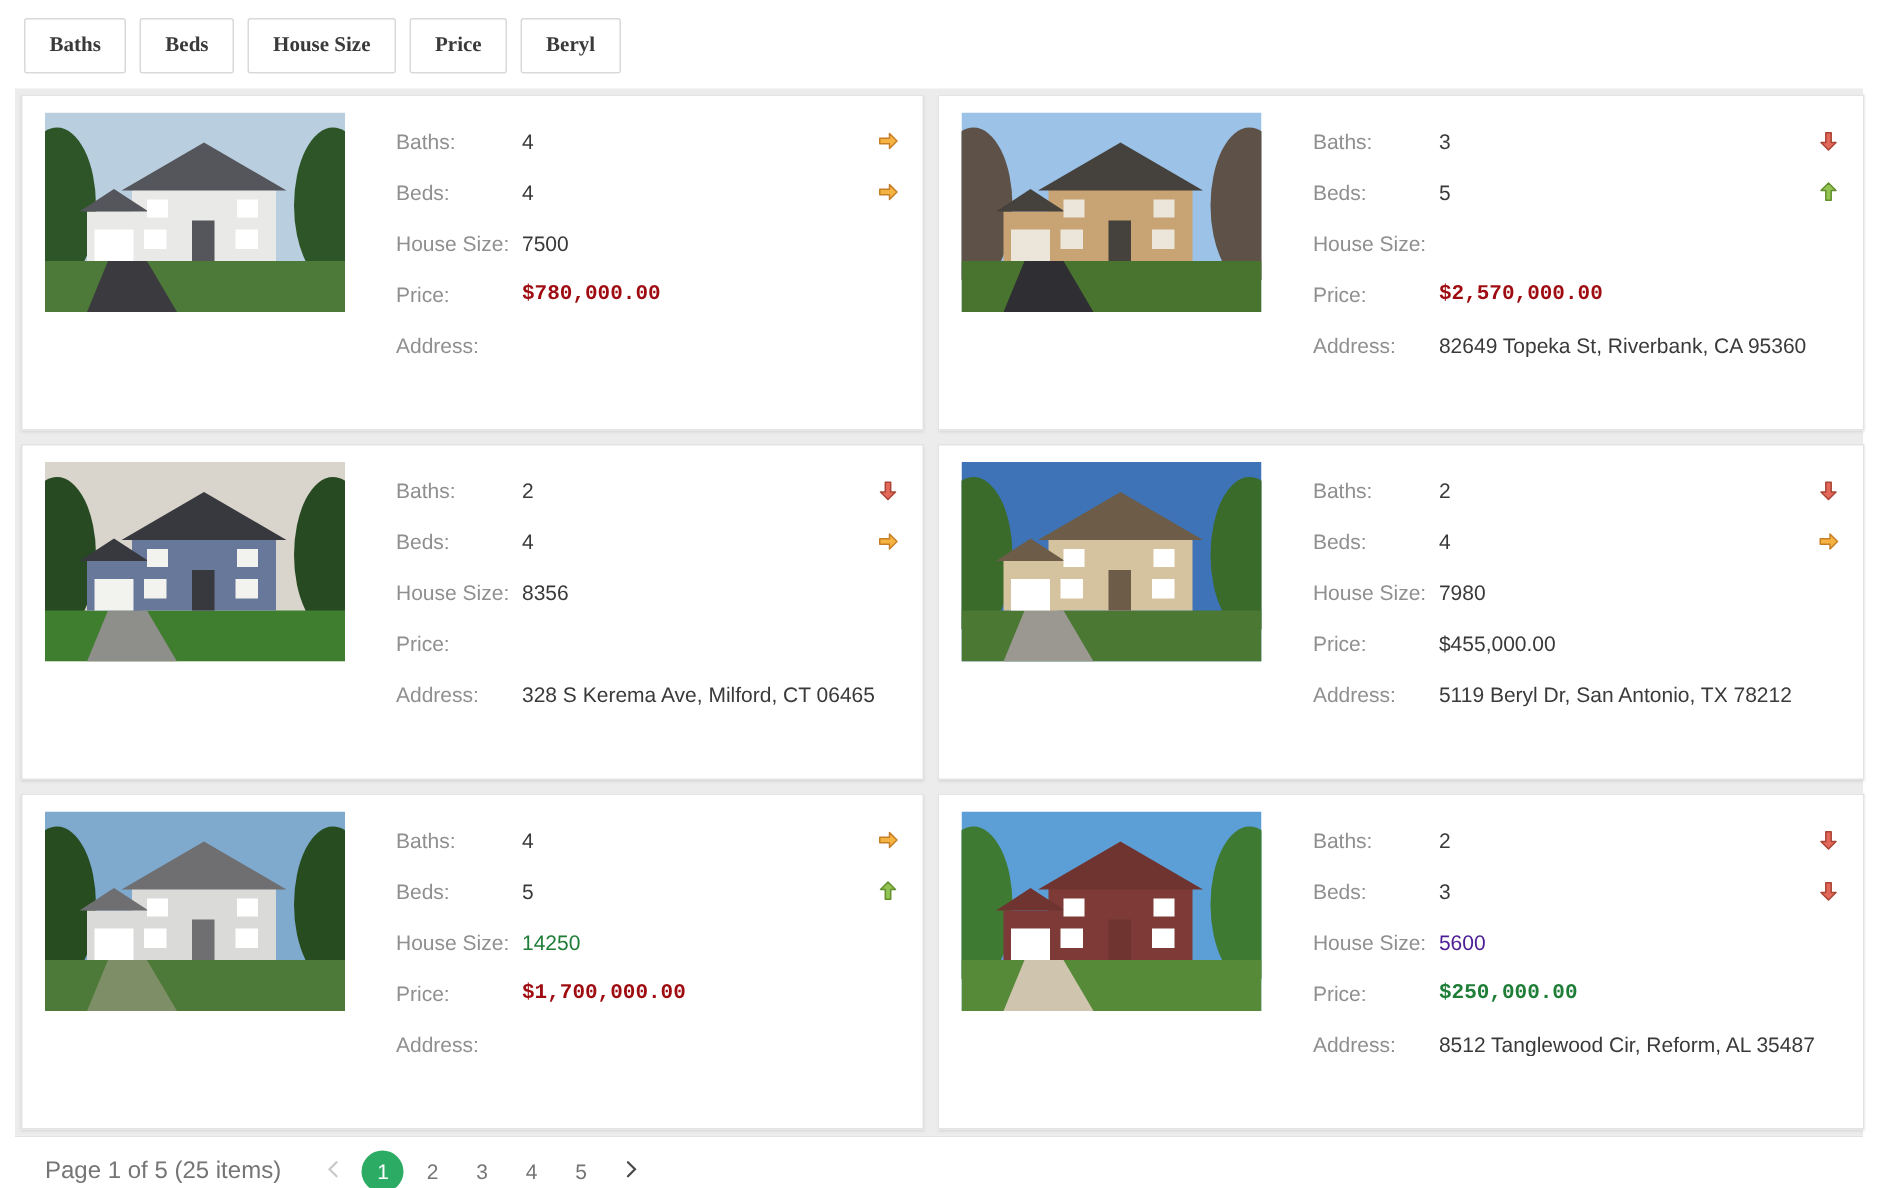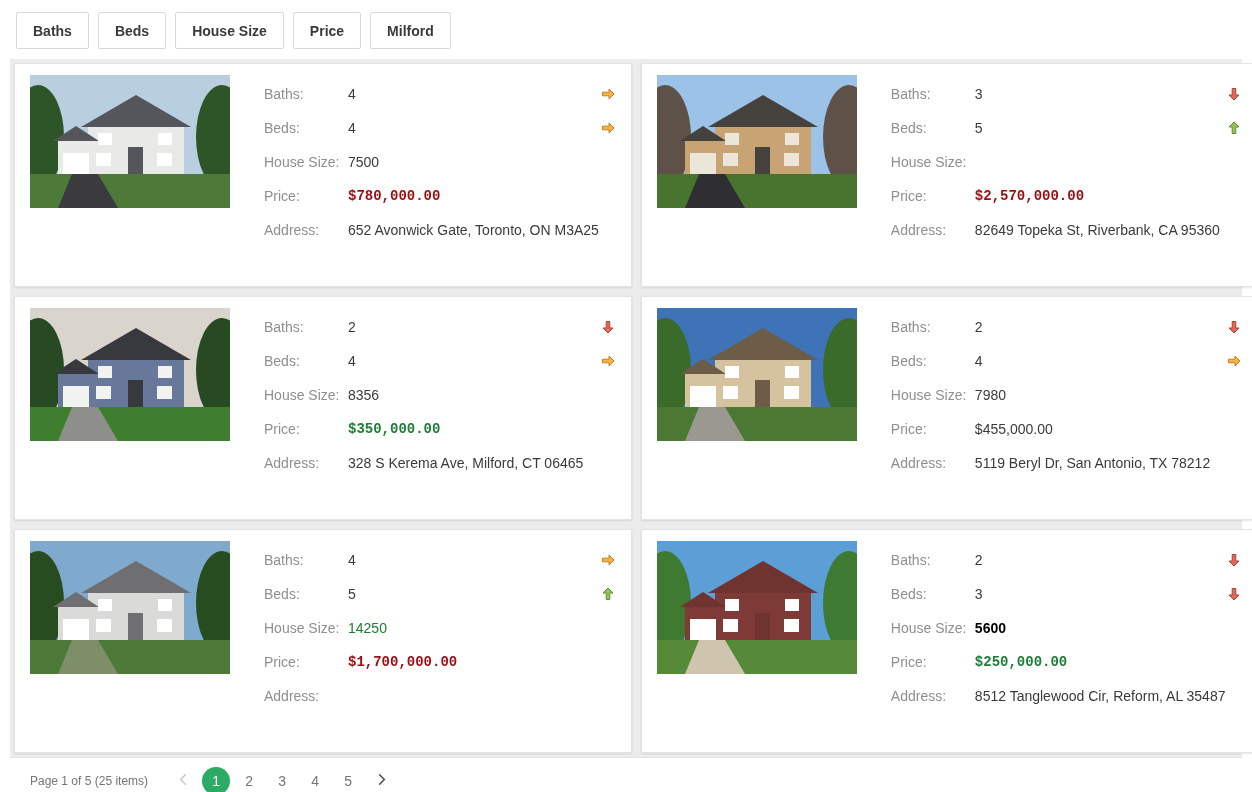--- a/index.html
+++ b/index.html
@@ -6,48 +6,48 @@
   html,body { margin:0; padding:0; }
   body {
     width:1252px; min-height:792px; background:#fff;
     font-family:"Liberation Sans","DejaVu Sans",sans-serif;
     color:#3a3a3a;
   }
   
   .toolbar { padding:12px 16px 10px 16px; display:flex; gap:9px; }
   .chip {
     background:#fff; border:1px solid #d9d9d9; border-radius:2px;
-    height:37px; padding:0 16px; font-family:Liberation Sans, sans-serif;
+    height:37px; padding:0 16px; font-family:Liberation Serif, serif;
     font-size:14px; font-weight:700; color:#3a3a3a; cursor:pointer;
   }
   
   .cards-container { margin:0 10px; background:#ececec; padding:4px; }
   .cards-grid { display:grid; grid-template-columns:1fr 1fr; gap:9px; }
   .card {
     height:224px; background:#fff; border:1px solid #e3e3e3;
     box-shadow:0 1px 2px rgba(0,0,0,.10);
     padding:11px 15px; display:flex; gap:34px; cursor:pointer;
   }
   .photo { width:200px; height:133px; flex:none; }
   .fields { flex:1; min-width:0; padding-top:9px; }
   .row { display:flex; align-items:center; height:20px; margin-bottom:14px; font-size:14px; }
   .lbl { width:84px; flex:none; color:#8f8f8f; }
   .val { flex:1; color:#3a3a3a; white-space:nowrap; overflow:hidden; }
   .trend { width:17px; height:16px; flex:none; display:flex; align-items:center; justify-content:flex-end; }
   .trend svg { display:block; }
   .c-darkred { color:#9e0b10; }
   .c-green   { color:#1e7d36; }
-  .c-red     { color:#000000;font-weight:bold; }
+  .c-red     { color:#4c1d95; }
   .bold      { font-weight:700;font-family:Liberation Mono, monospace; }
   
   .pager {
     margin:0 10px; height:46px; background:#fff; border-top:1px solid #e2e2e2;
     display:flex; align-items:center; padding-left:20px;
   }
-  .summary { color:#757575; font-size:12px; margin-right:20px; }
+  .summary { color:#757575; font-size:16px; margin-right:20px; }
   .nav {
     width:30px; height:30px; border:none; background:transparent; padding:0;
     display:flex; align-items:center; justify-content:center; cursor:pointer;
   }
   .nav svg { width:15px; height:15px; }
   .nav.prev { color:#c9c9c9; cursor:default; }
   .nav.next { color:#4a4a4a; }
   .pages { display:flex; align-items:center; gap:5px; margin:0 4px; }
   .page-btn {
     width:28px; height:28px; border-radius:50%; border:none; background:transparent;
@@ -57,21 +57,21 @@
   .page-btn.current { background:#2bab64; color:#fff; }
 </style>
 </head>
 <body>
 
 <div class="toolbar">
     <button class="chip">Baths</button>
     <button class="chip">Beds</button>
     <button class="chip">House Size</button>
     <button class="chip">Price</button>
-    <button class="chip">Milford</button>
+    <button class="chip">Beryl</button>
   </div>
 
 <div class="cards-container">
   <div class="cards-grid">
   <div class="card">
     <svg class="photo" viewBox="0 0 200 133" preserveAspectRatio="none">
       <rect x="0" y="0" width="200" height="133" fill="#b9cfdf"></rect>
       <ellipse cx="8" cy="62" rx="26" ry="52" fill="#2e5527"></ellipse>
       <ellipse cx="192" cy="62" rx="26" ry="52" fill="#2e5527"></ellipse>
       <rect x="0" y="99" width="200" height="34" fill="#4d7a39"></rect>
@@ -111,21 +111,20 @@
         <span class="val">7500</span>
         <span class="trend"></span>
       </div>
       <div class="row">
         <span class="lbl">Price:</span>
         <span class="val c-darkred bold">$780,000.00</span>
         <span class="trend"></span>
       </div>
       <div class="row">
         <span class="lbl">Address:</span>
-        <span class="val">652 Avonwick Gate, Toronto, ON M3A25</span>
         <span class="trend"></span>
       </div>
     </div>
   </div>
 
   <div class="card">
     <svg class="photo" viewBox="0 0 200 133" preserveAspectRatio="none">
       <rect x="0" y="0" width="200" height="133" fill="#9cc2e8"></rect>
       <ellipse cx="8" cy="62" rx="26" ry="52" fill="#5e5248"></ellipse>
       <ellipse cx="192" cy="62" rx="26" ry="52" fill="#5e5248"></ellipse>
@@ -215,21 +214,20 @@
               </svg>
             </span>
       </div>
       <div class="row">
         <span class="lbl">House Size:</span>
         <span class="val">8356</span>
         <span class="trend"></span>
       </div>
       <div class="row">
         <span class="lbl">Price:</span>
-        <span class="val c-green bold">$350,000.00</span>
         <span class="trend"></span>
       </div>
       <div class="row">
         <span class="lbl">Address:</span>
         <span class="val">328 S Kerema Ave, Milford, CT 06465</span>
         <span class="trend"></span>
       </div>
     </div>
   </div>
 

